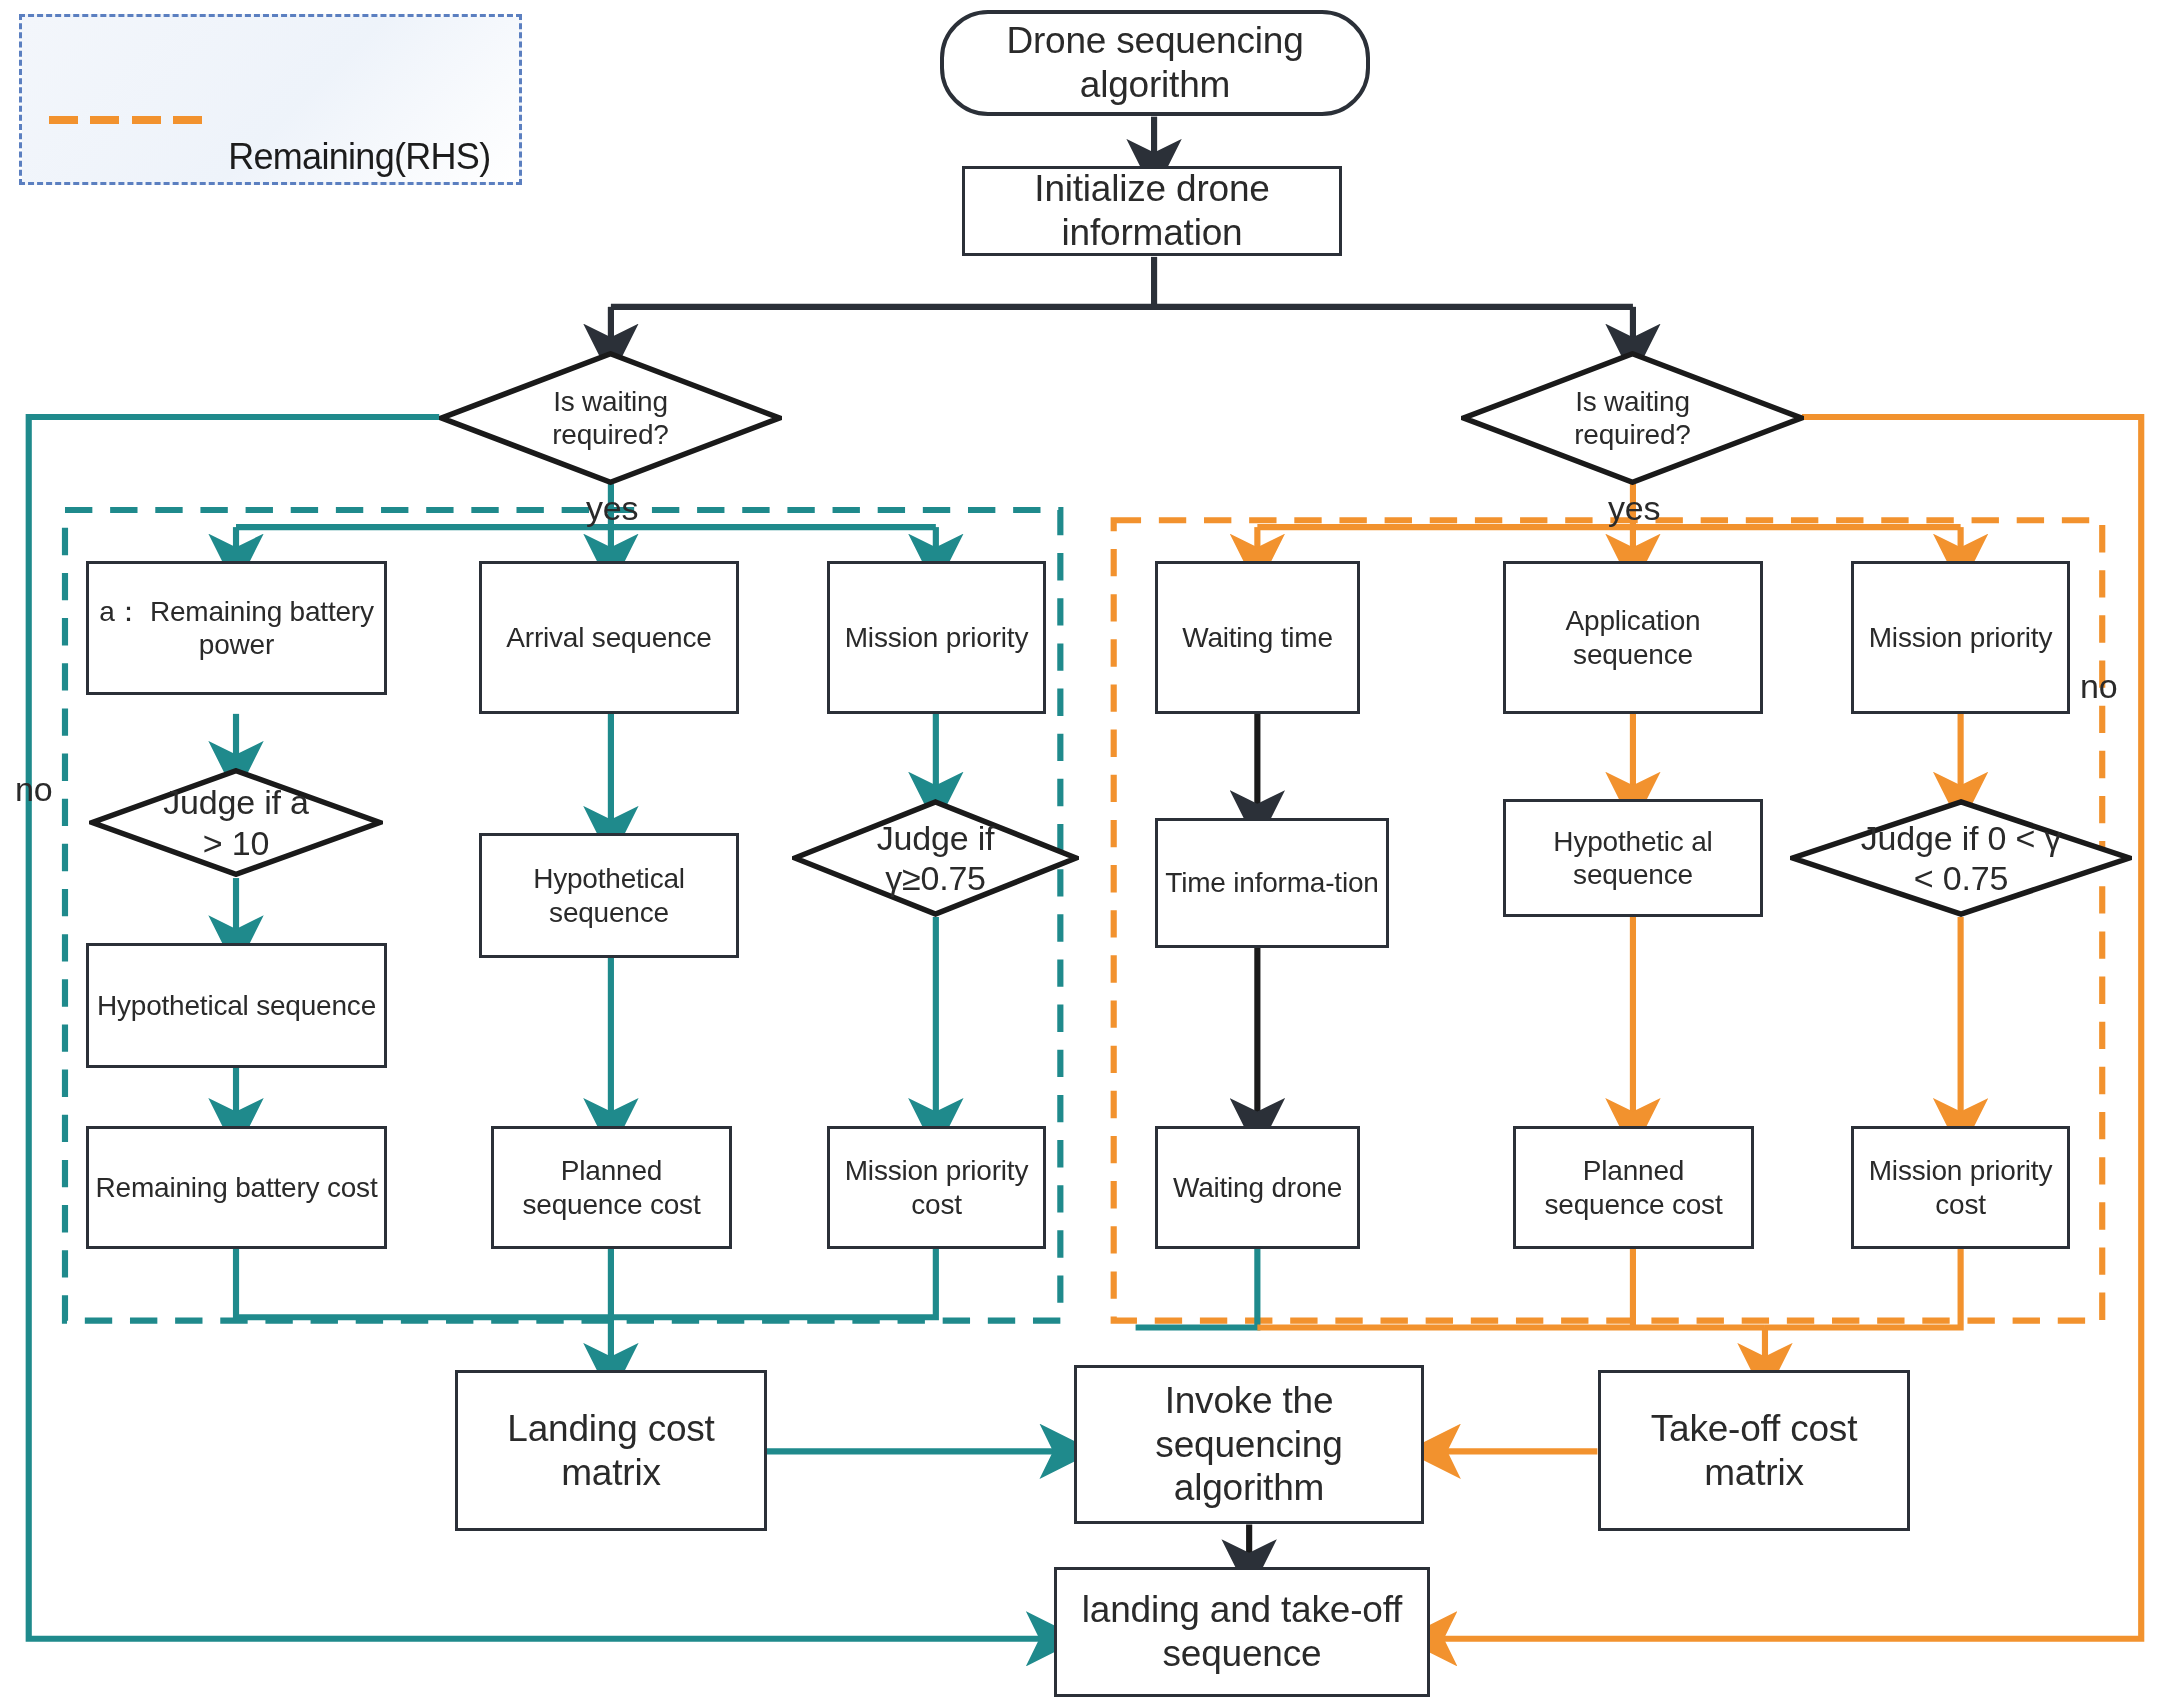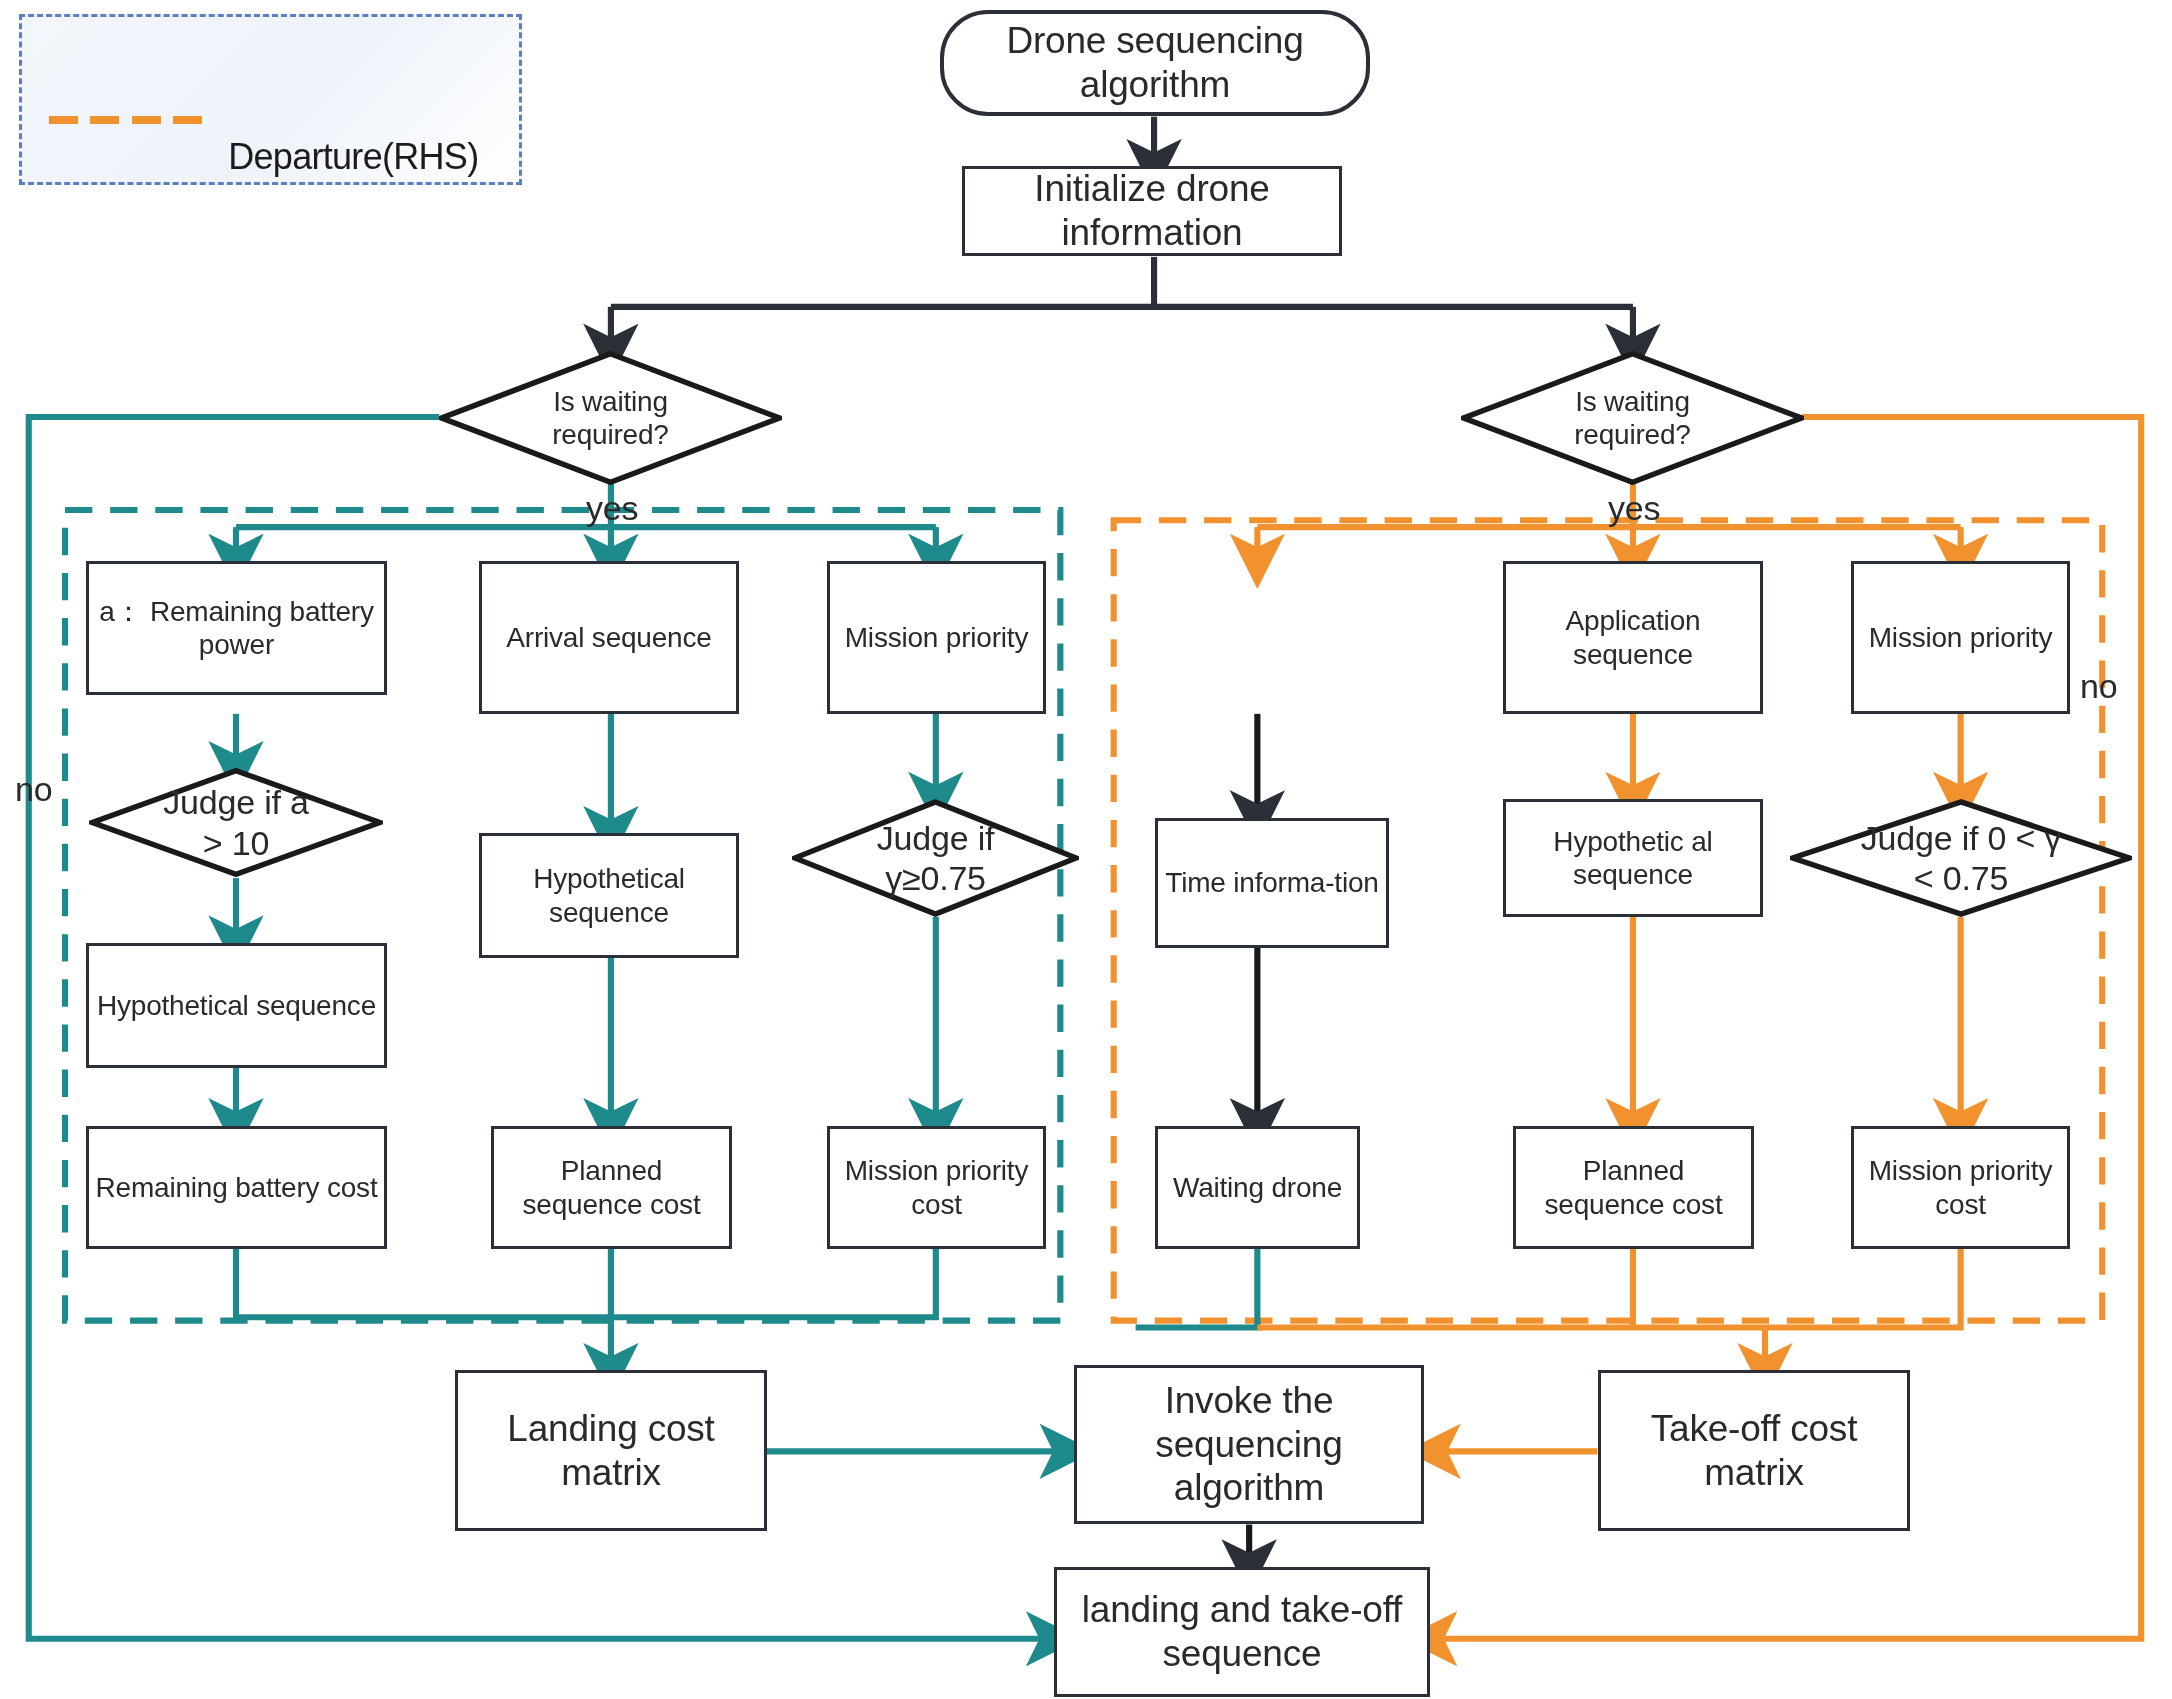--- a/index.html
+++ b/index.html
@@ -105,21 +105,21 @@
     <path d="M2335,2121 L2095,2121" stroke="#f2922e" stroke-width="9" fill="none" marker-end="url(#ah-orange)"></path>
 
     <path d="M1826,2228 L1826,2290" stroke="#1a1a1a" stroke-width="9" fill="none" marker-end="url(#ah-dark)"></path>
   </svg>
 
   <div class="legend" style="left:19px;top:13.7px;width:503px;height:171px;">
     <div class="legend-row" style="left:27px;top:96px;">
       <span class="legend-dash" style="display:inline-block;">
         <i style="background:#f2922e"></i><i style="background:#f2922e"></i><i style="background:#f2922e"></i><i style="background:#f2922e;margin-right:0"></i>
       </span>
-      <span class="legend-txt" style="position:absolute;left:171px;top:23px;">Departure(RHS)</span>
+      <span class="legend-txt" style="position:absolute;left:171px;top:23px;">Remaining(RHS)</span>
     </div>
   </div>
 
   <div class="node term f54" style="left:940px;top:9.6px;width:430px;height:106px;">
     <span>Drone sequencing algorithm</span>
   </div>
 
   <div class="node f54" style="left:962px;top:166px;width:380px;height:90px;">
     <span>Initialize drone information</span>
   </div>
@@ -174,20 +174,23 @@
   <div class="diamond f50" style="left:792px;top:799px;width:287px;height:118px;">
     <svg width="287" height="118" viewBox="0 0 420 172">
       <polygon points="210,4 416,86 210,168 4,86" fill="#fff" stroke="#1a1a1a" stroke-width="8"></polygon>
     </svg>
     <span class="dtxt" style="max-width:171px;">Judge if γ≥0.75</span>
   </div>
   <div class="node f52" style="left:827px;top:1126px;width:219px;height:123px;">
     <span>Mission priority cost</span>
   </div>
 
+  <div class="node f52" style="left:1155px;top:561px;width:205px;height:153px;">
+    <span>Waiting time</span>
+  </div>
   <div class="node f52" style="left:1155px;top:818px;width:234px;height:130px;">
     <span>Time informa-tion</span>
   </div>
   <div class="node f52" style="left:1155px;top:1126px;width:205px;height:123px;">
     <span>Waiting drone</span>
   </div>
 
   <div class="node f52" style="left:1503px;top:561px;width:260px;height:153px;">
     <span>Application sequence</span>
   </div>

